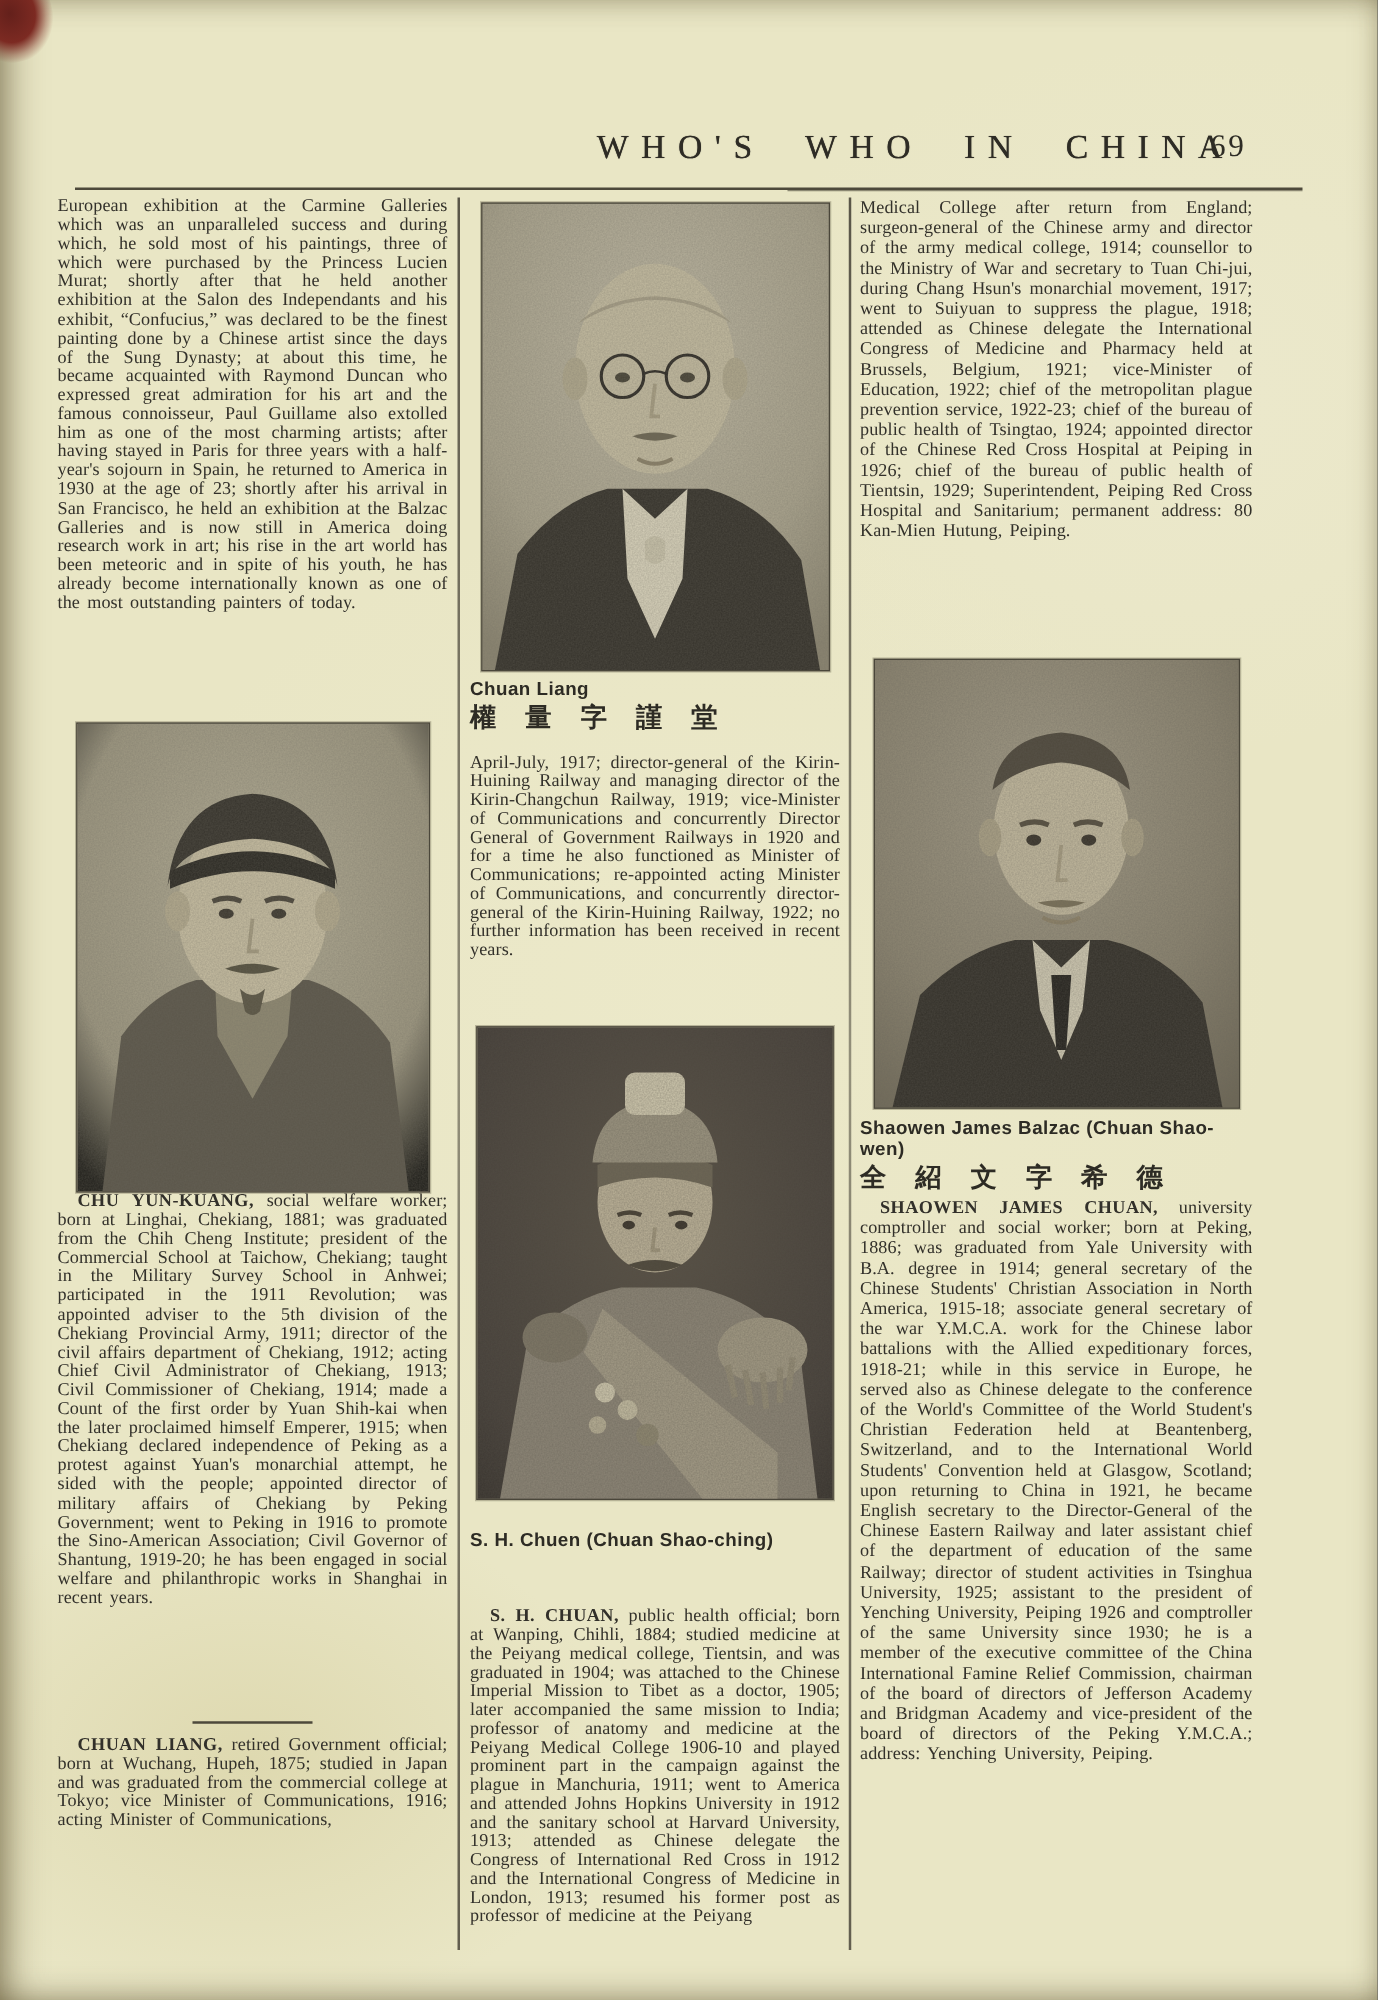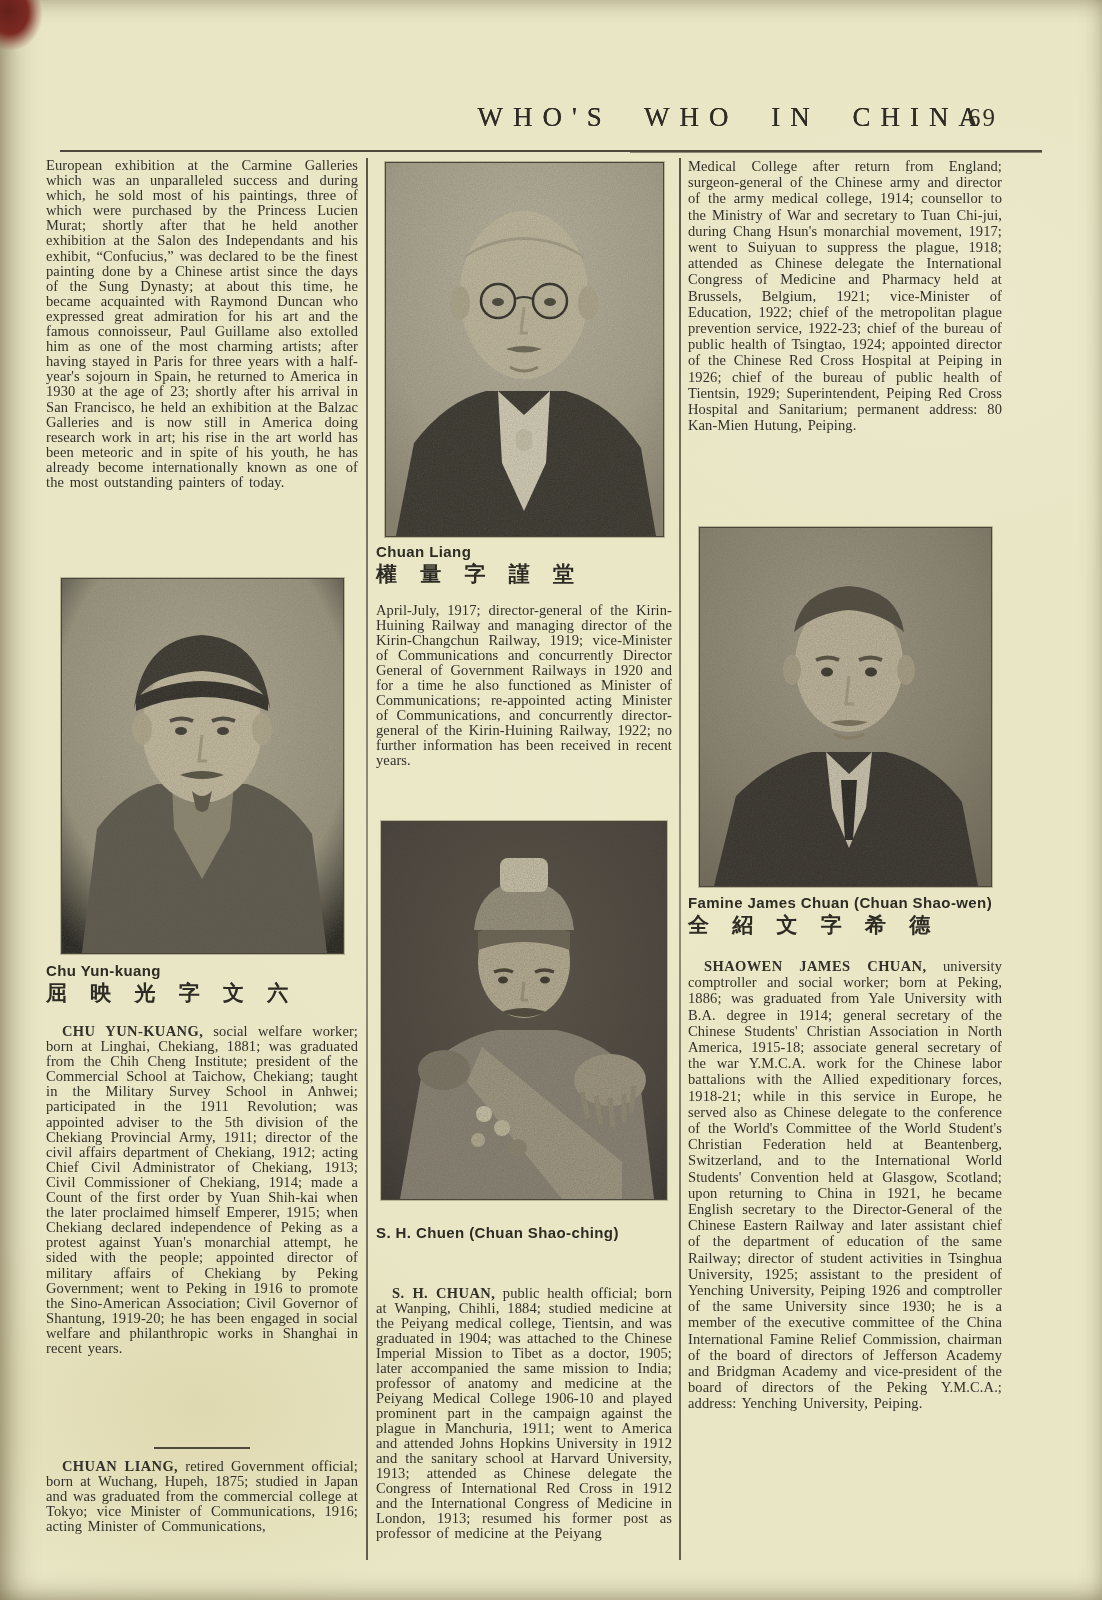--- a/index.html
+++ b/index.html
@@ -98,24 +98,20 @@
         <path d="M150,142 Q161,137 173,142" stroke="#4a453a" stroke-width="4" fill="none"></path>
         <ellipse cx="119" cy="152" rx="6" ry="4" fill="#3c382f"></ellipse>
         <ellipse cx="161" cy="152" rx="6" ry="4" fill="#3c382f"></ellipse>
         <path d="M140,156 L137,182 L145,182" stroke="#a49b80" stroke-width="3" fill="none"></path>
         <path d="M118,196 Q140,188 162,196 Q140,204 118,196 Z" fill="#54503f"></path>
         <path d="M130,212 Q140,222 150,212 L146,230 Q140,236 134,230 Z" fill="#5a5544"></path>
         <rect width="281" height="374" filter="url(#g1)"></rect>
       </svg>
     </div>
 
-    <div class="cap" style="height:62px;padding-top:8px;">
-      <div class="cap-en">Chu Yun-kuang</div>
-      <div class="cap-zh">屈 映 光 字 文 六</div>
-    </div>
 
     <div class="body-text bio" style="min-height:412px;">
       <span class="lead">CHU YUN-KUANG,</span><span> social welfare worker; born at Linghai, Chekiang, 1881; was graduated from the Chih Cheng Institute; president of the Commercial School at Taichow, Chekiang; taught in the Military Survey School in Anhwei; participated in the 1911 Revolution; was appointed adviser to the 5th division of the Chekiang Provincial Army, 1911; director of the civil affairs department of Chekiang, 1912; acting Chief Civil Administrator of Chekiang, 1913; Civil Commissioner of Chekiang, 1914; made a Count of the first order by Yuan Shih-kai when the later proclaimed himself Emperer, 1915; when Chekiang declared independence of Peking as a protest against Yuan's monarchial attempt, he sided with the people; appointed director of military affairs of Chekiang by Peking Government; went to Peking in 1916 to promote the Sino-American Association; Civil Governor of Shantung, 1919-20; he has been engaged in social welfare and philanthropic works in Shanghai in recent years.</span>
     </div>
 
     <div class="divider"></div>
 
     <div class="body-text bio">
       <span class="lead">CHUAN LIANG,</span><span> retired Government official; born at Wuchang, Hupeh, 1875; studied in Japan and was graduated from the commercial college at Tokyo; vice Minister of Communications, 1916; acting Minister of Communications,</span>
     </div>
@@ -237,21 +233,21 @@
         <ellipse cx="127" cy="144" rx="6" ry="4.5" fill="#39342b"></ellipse>
         <ellipse cx="171" cy="144" rx="6" ry="4.5" fill="#39342b"></ellipse>
         <path d="M149,148 L146,176 L154,176" stroke="#a79d82" stroke-width="3" fill="none"></path>
         <path d="M130,194 Q149,190 168,194 Q149,202 130,194 Z" fill="#7a7159"></path>
         <path d="M134,206 Q149,214 164,206" stroke="#8d8268" stroke-width="3" fill="none"></path>
         <rect width="291" height="358" filter="url(#g4)"></rect>
       </svg>
     </div>
 
     <div class="cap" style="height:64px;padding-top:7px;">
-      <div class="cap-en">Famine James Chuan (Chuan Shao-wen)</div>
+      <div class="cap-en">Shaowen James Balzac (Chuan Shao-wen)</div>
       <div class="cap-zh">全 紹 文 字 希 德</div>
     </div>
 
     <div class="body-text bio">
       <span class="lead">SHAOWEN JAMES CHUAN,</span><span> university comptroller and social worker; born at Peking, 1886; was graduated from Yale University with B.A. degree in 1914; general secretary of the Chinese Students' Christian Association in North America, 1915-18; associate general secretary of the war Y.M.C.A. work for the Chinese labor battalions with the Allied expeditionary forces, 1918-21; while in this service in Europe, he served also as Chinese delegate to the conference of the World's Committee of the World Student's Christian Federation held at Beantenberg, Switzerland, and to the International World Students' Convention held at Glasgow, Scotland; upon returning to China in 1921, he became English secretary to the Director-General of the Chinese Eastern Railway and later assistant chief of the department of education of the same Railway; director of student activities in Tsinghua University, 1925; assistant to the president of Yenching University, Peiping 1926 and comptroller of the same University since 1930; he is a member of the executive committee of the China International Famine Relief Commission, chairman of the board of directors of Jefferson Academy and Bridgman Academy and vice-president of the board of directors of the Peking Y.M.C.A.; address: Yenching University, Peiping.</span>
     </div>
   </div>
 
 </div>
 

